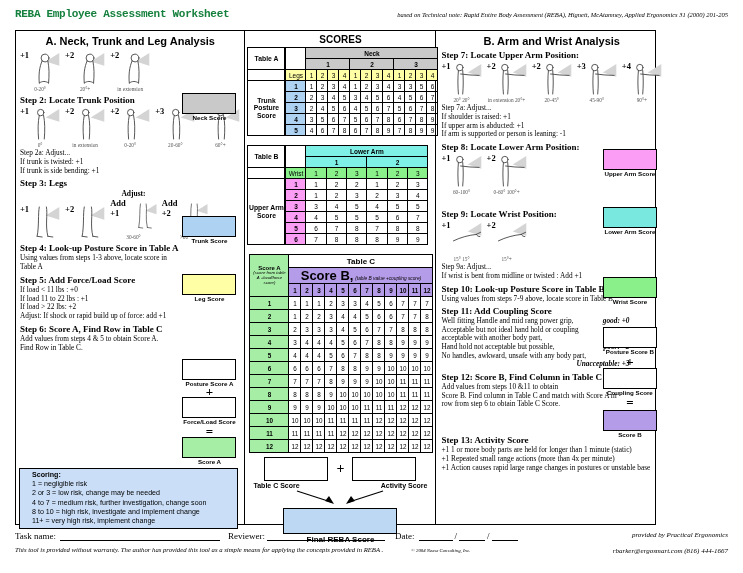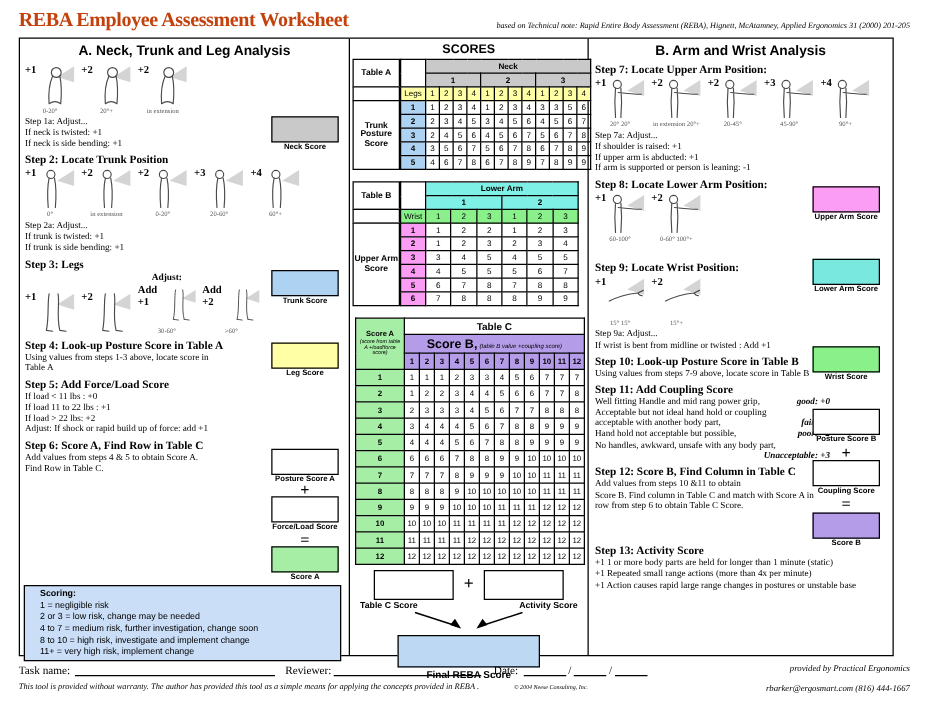--- a/index.html
+++ b/index.html
@@ -1,25 +1,25 @@
 <!DOCTYPE html>
 <html><head>
 <meta charset="utf-8">
 <style>
   html,body{margin:0;padding:0;width:743px;height:573px;background:#fff;overflow:hidden;
     font-family:"Liberation Serif",serif;color:#000;}
   .page{position:relative;width:743px;height:573px;background:#fff;}
 
   
   .hdr-row{display:flex;justify-content:space-between;align-items:flex-end;padding:8px 15px 2px 15px;}
-  .title{color:#c2410c;font-weight:bold;font-size:16px;font-family:Liberation Serif, serif;letter-spacing:-0.3px;}
+  .title{color:#15803d;font-weight:bold;font-size:11px;font-family:Liberation Mono, monospace;letter-spacing:-0.3px;}
   .subtitle{font-style:italic;font-size:6.5px;padding-bottom:2px;}
 
   
-  .main{position:absolute;left:15px;top:30px;width:700px;height:495px;border:1px solid #000;display:flex;box-sizing:border-box;}
+  .main{position:absolute;left:15px;top:30px;width:641px;height:495px;border:1px solid #000;display:flex;box-sizing:border-box;}
   .colA{width:264px;position:relative;border-right:1px solid #000;padding:2px 4px;box-sizing:border-box;}
   .colM{width:191px;position:relative;border-right:1px solid #000;padding:2px 2px;box-sizing:border-box;}
   .colB{flex:1;position:relative;padding:2px 5px;box-sizing:border-box;}
 
   .sec-title{font-family:"Liberation Sans",sans-serif;font-weight:bold;font-size:11px;text-align:center;margin:2px 0 3px 0;}
   .step-title{font-weight:bold;font-size:9px;margin:3px 0 1px 0;}
   .body-text{font-size:7.3px;line-height:1.2;}
   .narrow{width:186px;}
 
   
@@ -60,21 +60,21 @@
   .ch{background:#7ff0e6;font-weight:bold;}
   .blank{background:#fff;}
   #ta .subA td{background:#ffffa6;}
   #tb .subB td{background:#8af08a;}
   #ta .rl{background:#aed2f2;font-weight:bold;}
   #tb .rl{background:#fb9cf5;font-weight:bold;}
   #tc .rl{background:#a6eda6;font-weight:bold;min-width:36px;}
   #tc td{height:12px;min-width:11px;font-size:6.3px;}
   #tc .tch{font-weight:bold;font-size:8px;background:#fff;}
   #tc .sbh{background:#b59ce8;height:14px;}
-  #tc .sbh b{font-size:10px;}
+  #tc .sbh b{font-size:13px;}
   #tc .sbh i{font-size:4.8px;}
   #tc .colnum{background:#b59ce8;font-weight:bold;}
   #tc .sah{background:#a6eda6;width:38px;padding:1px;}
   #tc .sah b{font-size:6px;display:block;}
   #tc .sah i{font-size:4.3px;display:block;line-height:1.1;}
 
   
   .bm{margin-top:4px;text-align:center;}
   .bmrow{display:flex;justify-content:center;align-items:center;gap:8px;}
   .wbx{width:62px;height:22px;border:1.6px solid #000;background:#fff;}
@@ -160,25 +160,20 @@
             <div class="frow">
               <span class="fscore">+2</span>
               <svg class="fsvg" viewBox="0 0 42 46">
                 <path class="wedge" d="M22,14 L41,2 L41,20 Z"></path>
                 <use href="#p-neck"></use>
               </svg>
             </div>
             <span class="fangle">in extension</span>
           </div>
         </div>
-      <div class="body-text">
-          <div>Step 1a: Adjust...</div>
-          <div>If neck is twisted: +1</div>
-          <div>If neck is side bending: +1</div>
-        </div>
 
       <div class="step-title">Step 2:  Locate Trunk Position</div>
       <div class="figs">
           <div class="fig">
             <div class="frow">
               <span class="fscore">+1</span>
               <svg class="fsvg" viewBox="0 0 42 46">
                 <path class="wedge" d="M22,14 L41,2 L41,20 Z"></path>
                 <use href="#p-trunk"></use>
               </svg>

